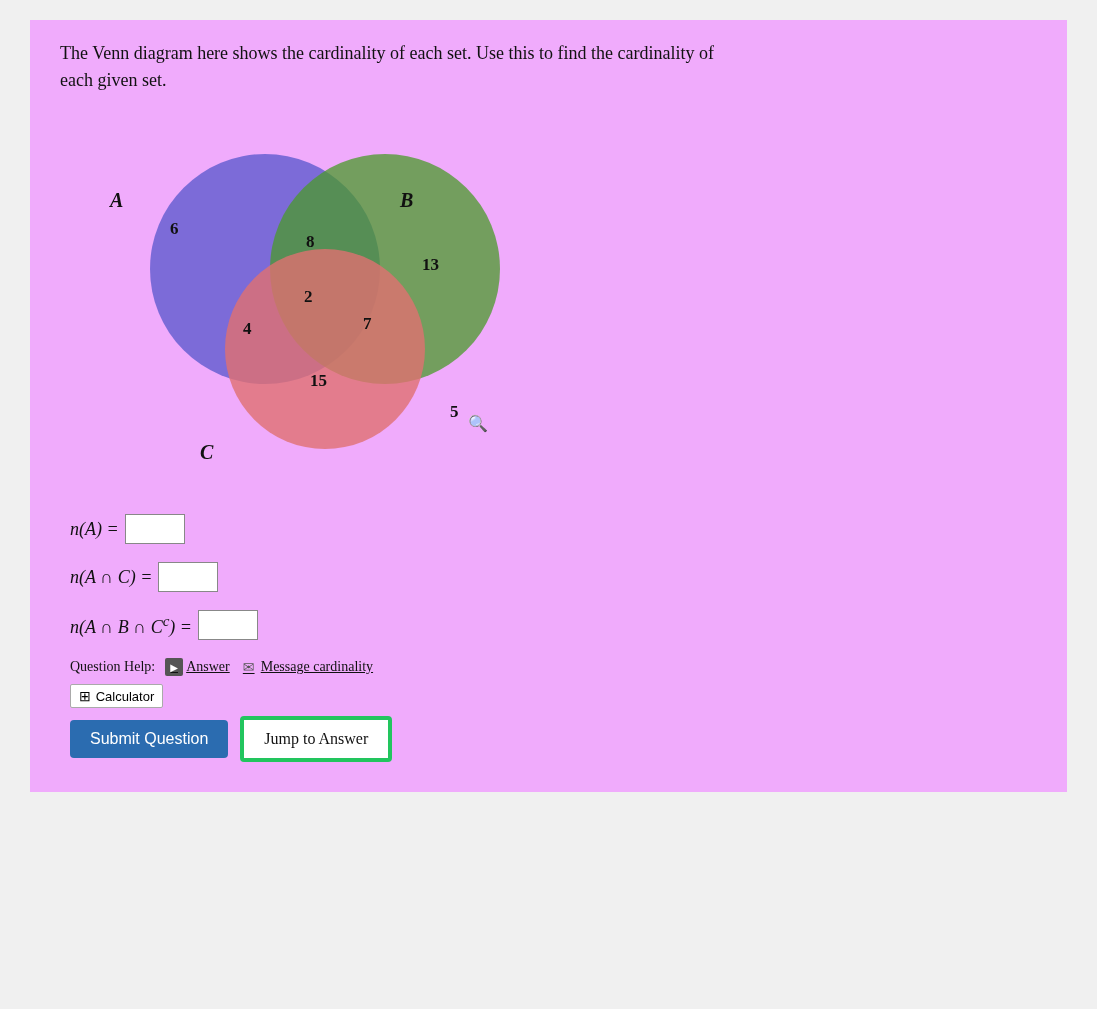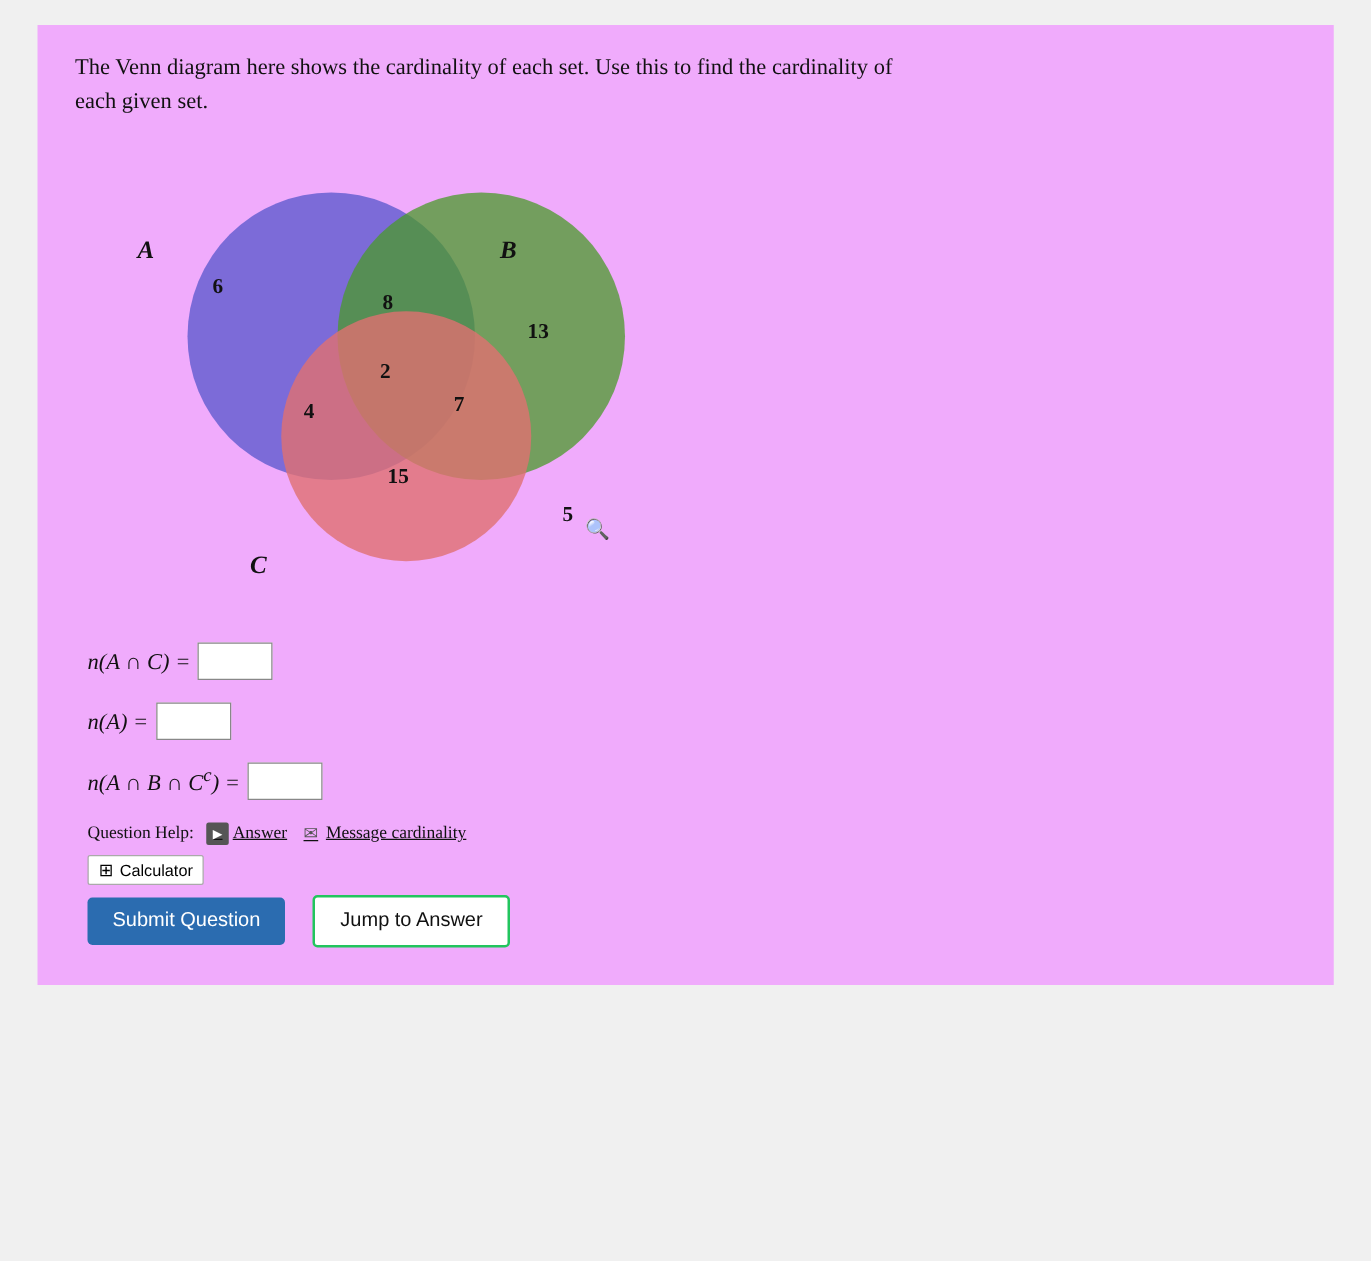--- a/index.html
+++ b/index.html
@@ -121,43 +121,43 @@
       padding: 3px 8px;
       font-size: 13px;
       cursor: pointer;
       border-radius: 2px;
     }
     .calc-icon {
       font-size: 14px;
     }
     .bottom-buttons {
       display: flex;
-      gap: 22px;
+      gap: 12px;
       align-items: center;
       margin-top: 8px;
     }
     .submit-btn {
       background: #2b6cb0;
       color: white;
       border: none;
       padding: 10px 20px;
       font-size: 16px;
       cursor: pointer;
       border-radius: 4px;
       font-family: Arial, sans-serif;
     }
     .jump-btn {
       background: white;
       color: #111;
-      border: 2px solid #22c55e;
+      border: 4px solid #22c55e;
       padding: 10px 20px;
       font-size: 16px;
       cursor: pointer;
       border-radius: 4px;
-      font-family: Liberation Sans, sans-serif;
+      font-family: Liberation Serif, serif;
     }
     .search-icon-pos {
       position: absolute;
       font-size: 16px;
       color: #555;
     }
   </style>
 </head>
 <body>
 
@@ -197,26 +197,26 @@
     <div class="region-number" style="top:257px; left:230px;">15</div>
 
     <div class="region-number" style="top:288px; left:370px;">5</div>
 
     <div class="search-icon-pos" style="top:300px; left:388px;">🔍</div>
   </div>
 
   <div class="questions-area">
 
     <div class="question-row">
+      <span class="math-text"><i>n</i>(<i>A</i>) =</span>
+      <input class="answer-box" type="text" placeholder="" style="">
+    </div>
+
+    <div class="question-row">
       <span class="math-text"><i>n</i>(<i>A</i> ∩ <i>C</i>) =</span>
-      <input class="answer-box" type="text" placeholder="" style="">
-    </div>
-
-    <div class="question-row">
-      <span class="math-text"><i>n</i>(<i>A</i>) =</span>
       <input class="answer-box" type="text" placeholder="" style="">
     </div>
 
     <div class="question-row">
       <span class="math-text"><i>n</i>(<i>A</i> ∩ <i>B</i> ∩ <i>C</i><sup>c</sup>) =</span>
       <input class="answer-box" type="text" placeholder="" style="">
     </div>
 
     <div class="help-row">
       <span class="help-label">Question Help:</span>

